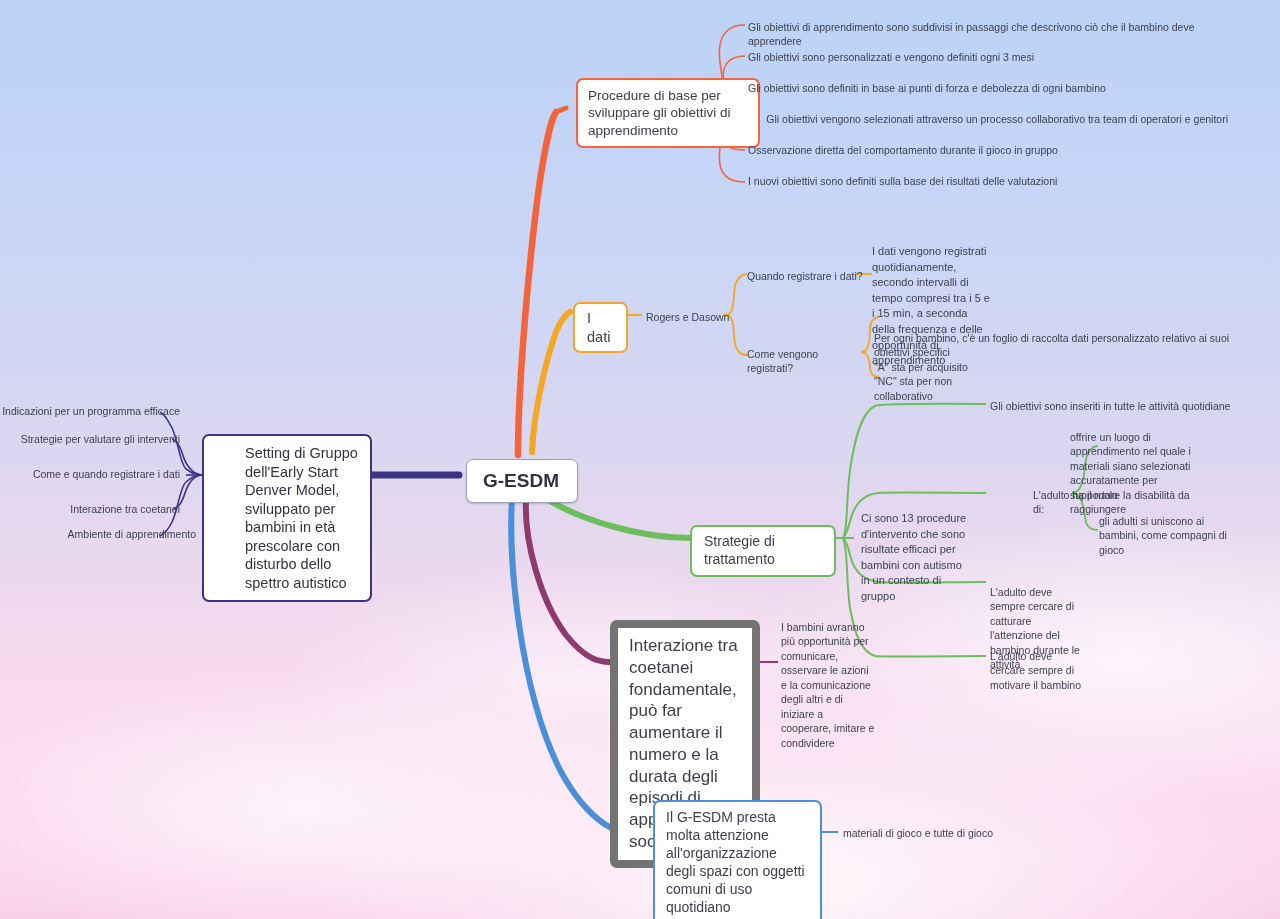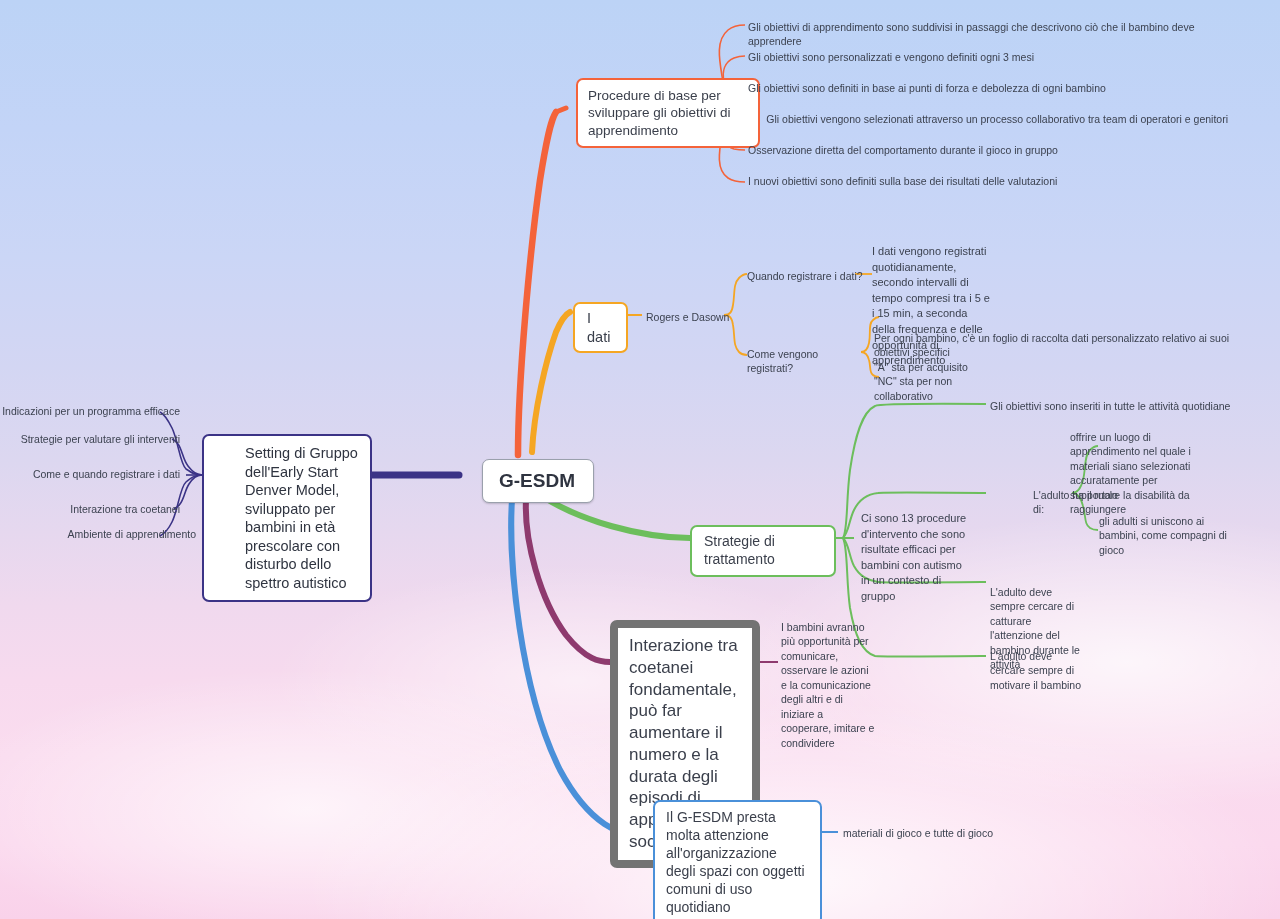--- a/index.html
+++ b/index.html
@@ -120,21 +120,21 @@
 
     <path d="M526 500 C 524 540, 540 600, 566 635 C 586 660, 600 662, 610 662" stroke="#8e3a6e" stroke-width="6" fill="none" stroke-linecap="round"></path>
 
     <path d="M760 662 L 778 662" stroke="#8e3a6e" stroke-width="2" fill="none"></path>
 
     <path d="M512 500 C 508 560, 520 690, 560 770 C 590 826, 622 836, 640 836" stroke="#4a90d9" stroke-width="6" fill="none" stroke-linecap="round"></path>
 
     <path d="M822 832 L 838 832" stroke="#4a90d9" stroke-width="2" fill="none"></path>
   </svg>
 
-  <div class="node central" style="left:482px;top:459px;padding-left:16px;">
+  <div class="node central" style="left:466px;top:459px;padding-left:16px;">
     <span>G-ESDM</span>
   </div>
 
   <div class="node n-left" style="left:202px;top:434px;width:170px;padding-left:41px;">
     <span>Setting di Gruppo dell'Early Start Denver Model, sviluppato per bambini in età prescolare con disturbo dello spettro autistico</span>
   </div>
 
   <div class="lbl r" style="left:0px;top:404px;width:180px;">Indicazioni per un programma efficace</div>
   <div class="lbl r" style="left:0px;top:432px;width:180px;">Strategie per valutare gli interventi</div>
   <div class="lbl r" style="left:0px;top:467px;width:180px;">Come e quando registrare i dati</div>

